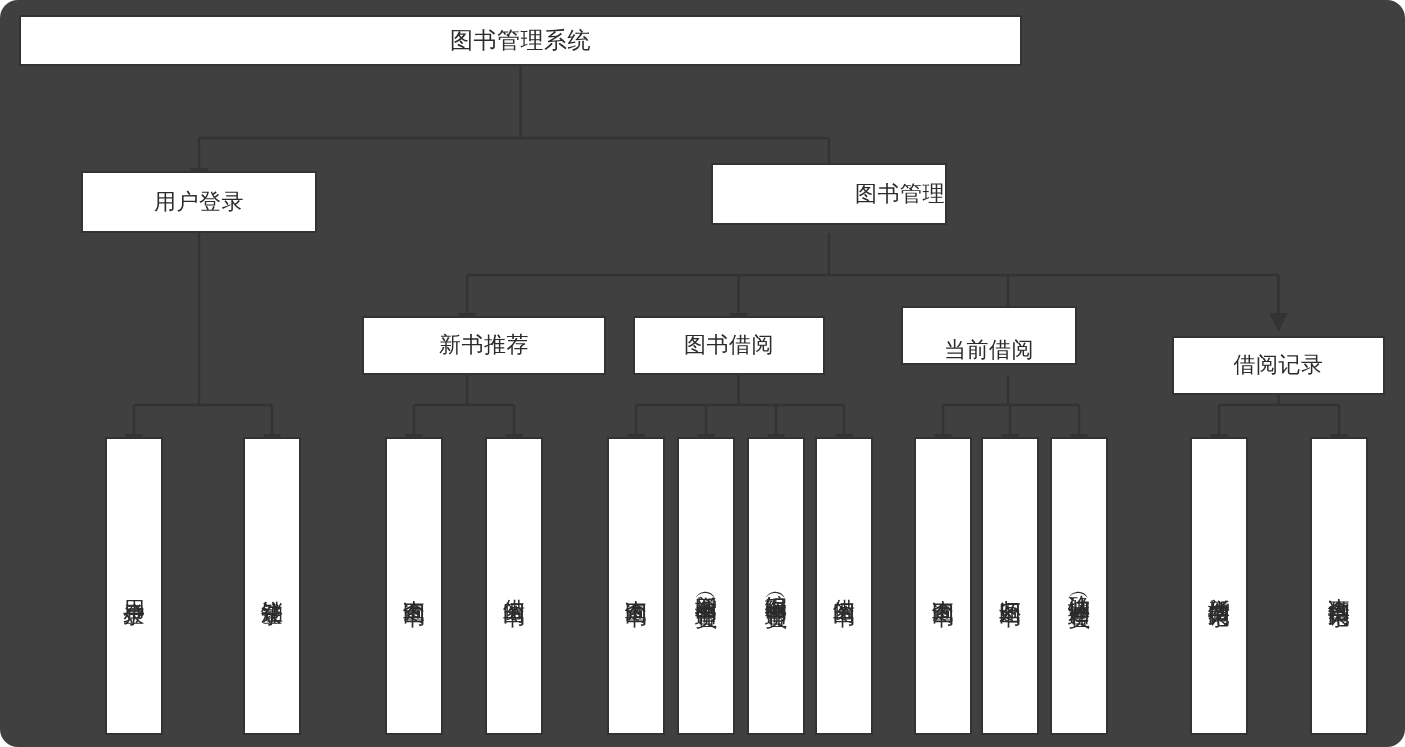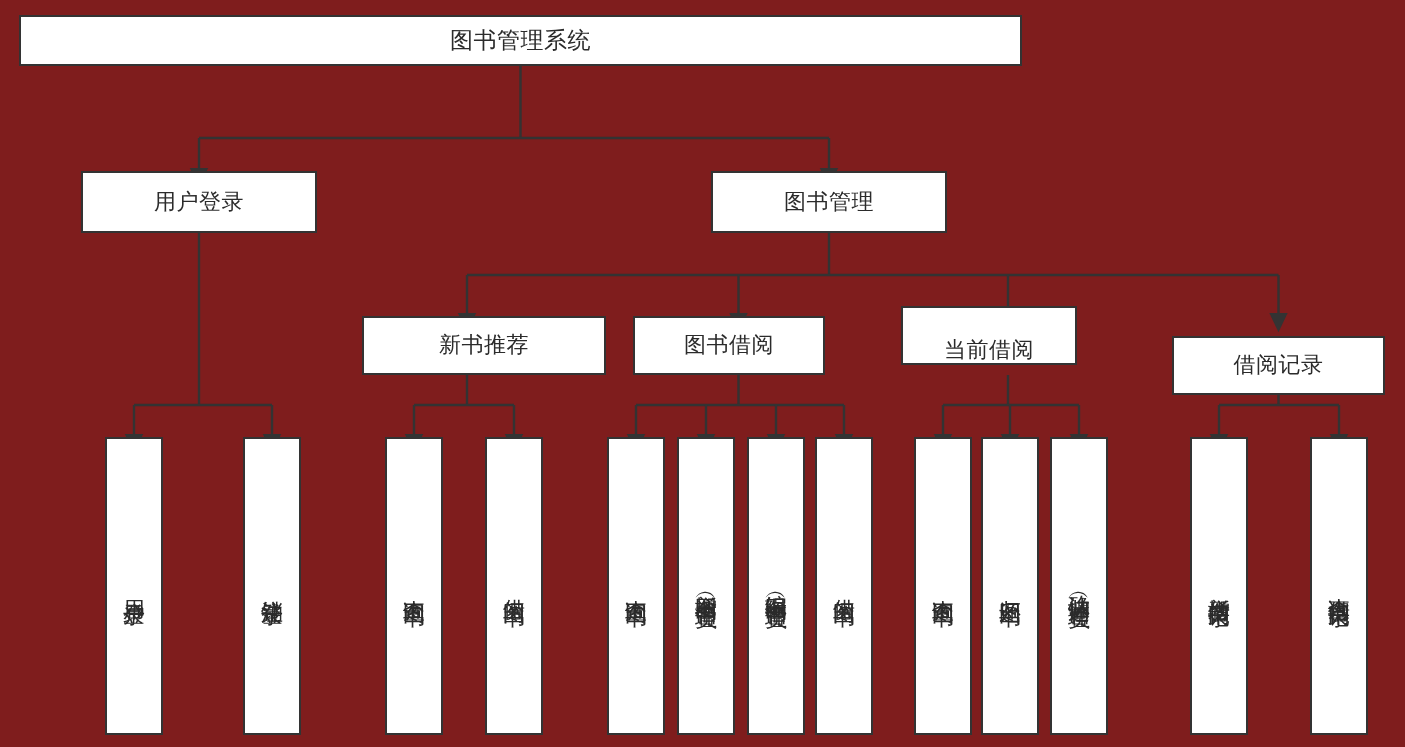--- a/index.html
+++ b/index.html
@@ -7,22 +7,23 @@
     padding: 0;
     background: #ffffff;
   }
   body {
     font-family: "Liberation Sans", "DejaVu Sans", sans-serif;
   }
   #canvas {
     position: relative;
     width: 1405px;
     height: 747px;
-    background: #7f1d1d;
+    background: #404040;
     overflow: hidden;
+    border-radius: 18px;
   }
   #wires {
     position: absolute;
     left: 0;
     top: 0;
     width: 1405px;
     height: 747px;
     pointer-events: none;
   }
   .node {
@@ -111,21 +112,21 @@
       </g>
   </svg>
 
   <div id="node-layer">
       <div class="node horizontal root" style="left: 19px; top: 15px; width: 1003px; height: 51px;">
         <span class="node-label">图书管理系统</span>
       </div>
       <div class="node horizontal" style="left: 81px; top: 171px; width: 236px; height: 62px;">
         <span class="node-label">用户登录</span>
       </div>
-      <div class="node horizontal" style="left: 711px; top: 171px; width: 236px; height: 62px;">
+      <div class="node horizontal" style="left: 711px; top: 163px; width: 236px; height: 62px; justify-content: flex-end;">
         <span class="node-label">图书管理</span>
       </div>
       <div class="node horizontal" style="left: 362px; top: 316px; width: 244px; height: 59px;">
         <span class="node-label">新书推荐</span>
       </div>
       <div class="node horizontal" style="left: 633px; top: 316px; width: 192px; height: 59px;">
         <span class="node-label">图书借阅</span>
       </div>
       <div class="node horizontal" style="left: 901px; top: 306px; width: 176px; height: 59px; align-items: flex-end;">
         <span class="node-label">当前借阅</span>

